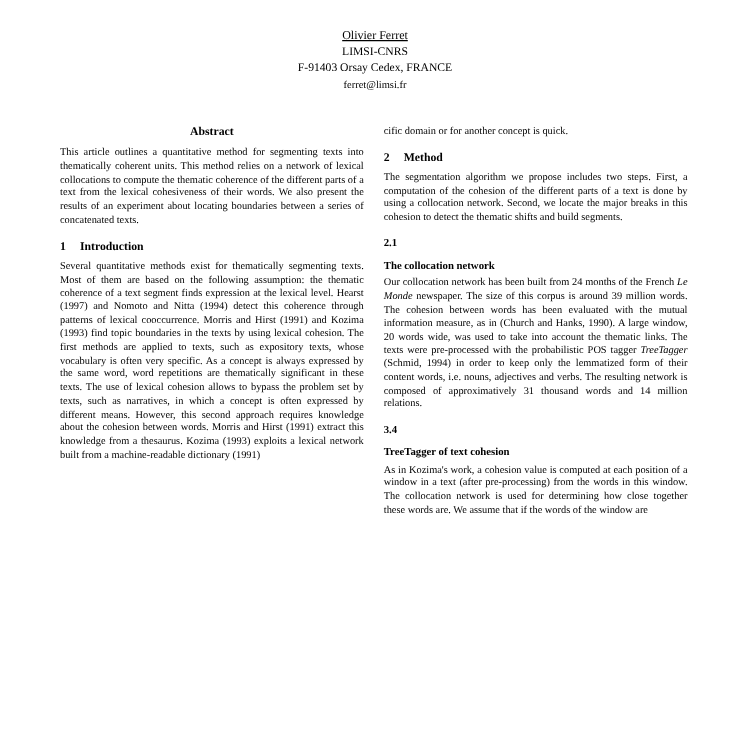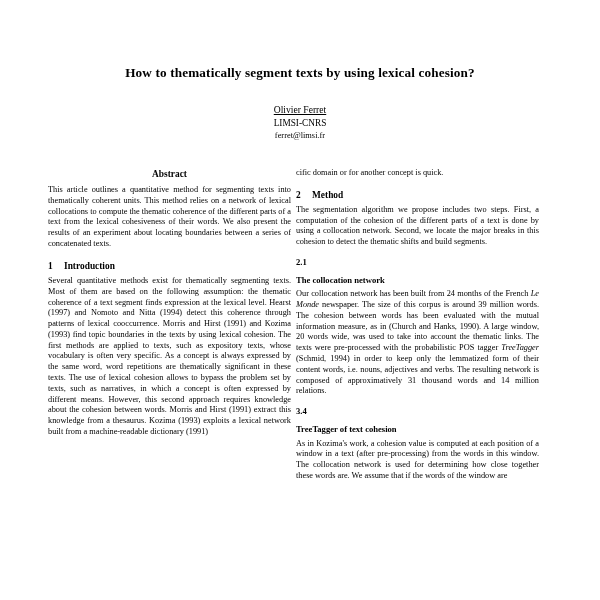--- a/index.html
+++ b/index.html
@@ -41,21 +41,21 @@
   }
   .smallcaps {
     font-variant: small-caps;
   }
   .email {
     font-size: 8.4px;
   }
   .columns {
     display: flex;
     margin: 26px 48px 0 48px;
-    gap: 5px;
+    gap: 16px;
   }
   .col {
     width: 243px;
     font-size: 8.3px;
     line-height: 1.30;
     text-align: justify;
   }
   .sec-head {
     font-weight: bold;
     font-size: 9.4px;
@@ -89,25 +89,25 @@
   }
   .ital {
     font-style: italic;
   }
 </style>
 </head>
 <body>
 
 <div class="page">
 
-  <div class="title">How to thematically segment texts by using lexical cohesion?</div>
 
   <div class="authorblock">
     <div class="name">Olivier Ferret</div>
     <div>LIMSI-CNRS</div>
+    <div>F-91403 Orsay Cedex, <span class="smallcaps">FRANCE</span></div>
     <div class="email">ferret@limsi.fr</div>
   </div>
 
   <div class="columns">
 
     <div class="col">
       <div class="abstract-head">Abstract</div>
       <p class="para">This article outlines a quantitative method for segmenting texts into thematically coherent units. This method relies on a network of lexical collocations to compute the thematic coherence of the different parts of a text from the lexical cohesiveness of their words. We also present the results of an experiment about locating boundaries between a series of concatenated texts.</p>
 
       <div class="sec-head">

